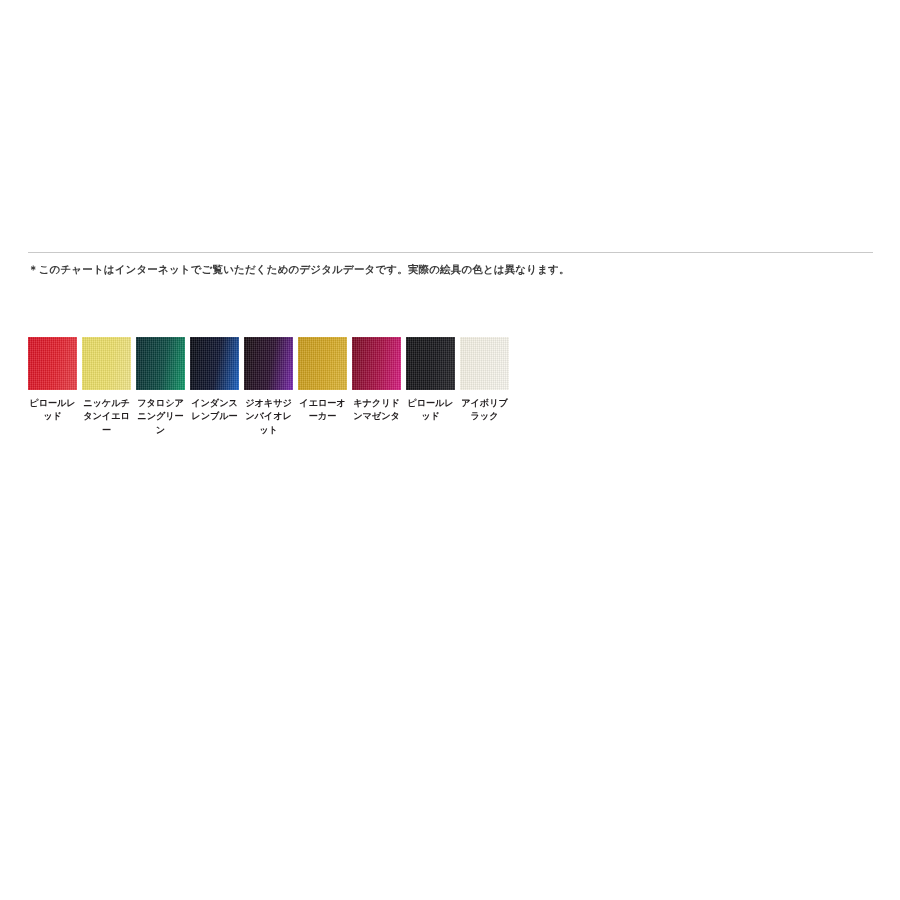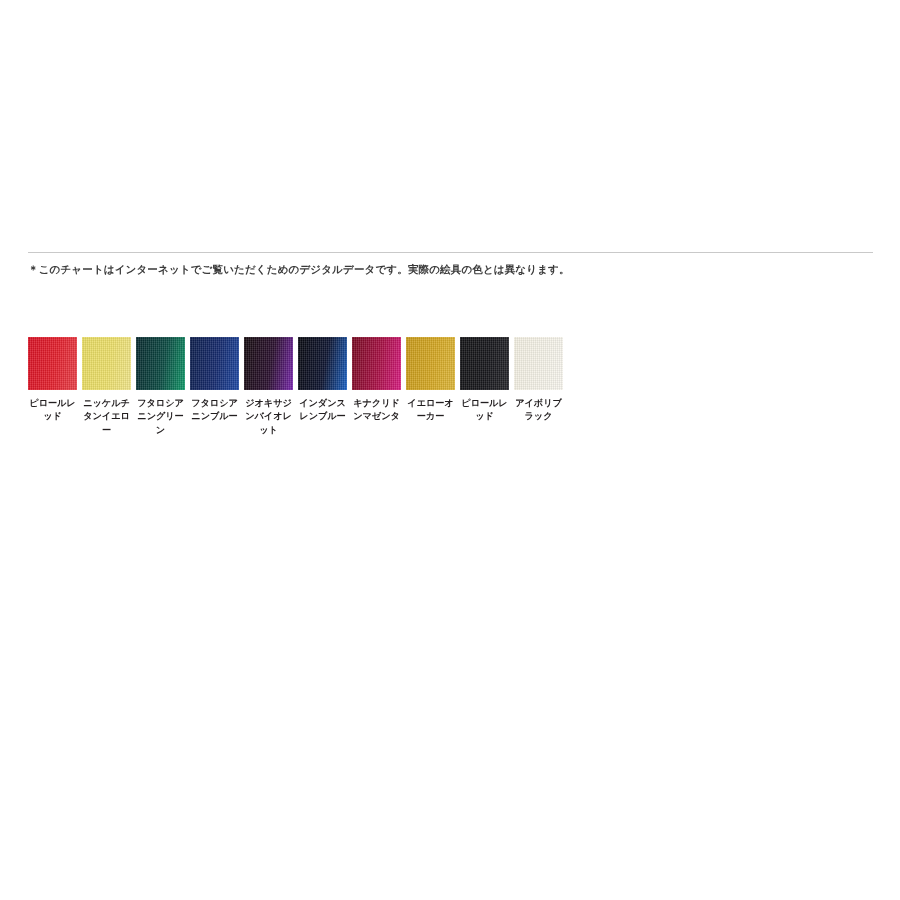--- a/index.html
+++ b/index.html
@@ -136,38 +136,34 @@
       </div>
       <div class="swatch-cell">
         <div class="swatch-chip" style="background: linear-gradient(100deg, rgb(232, 220, 98) 0%, rgb(236, 223, 106) 55%, rgb(239, 228, 138) 100%);"></div>
         <div class="swatch-label">ニッケルチタンイエロー</div>
       </div>
       <div class="swatch-cell">
         <div class="swatch-chip" style="background: linear-gradient(100deg, rgb(7, 40, 45) 0%, rgb(10, 74, 66) 55%, rgb(16, 154, 104) 100%);"></div>
         <div class="swatch-label">フタロシアニングリーン</div>
       </div>
       <div class="swatch-cell">
-        <div class="swatch-chip" style="background: linear-gradient(100deg, rgb(11, 28, 74) 0%, rgb(21, 42, 110) 55%, rgb(30, 73, 165) 100%);"></div>
-        <div class="swatch-label">フタロシアニンブルー</div>
+        <div class="swatch-chip" style="background: linear-gradient(100deg, rgb(7, 8, 15) 0%, rgb(13, 20, 48) 55%, rgb(26, 99, 200) 100%);"></div>
+        <div class="swatch-label">インダンスレンブルー</div>
       </div>
       <div class="swatch-cell">
         <div class="swatch-chip" style="background: linear-gradient(100deg, rgb(21, 11, 14) 0%, rgb(42, 15, 46) 55%, rgb(122, 38, 176) 100%);"></div>
         <div class="swatch-label">ジオキサジンバイオレット</div>
       </div>
       <div class="swatch-cell">
-        <div class="swatch-chip" style="background: linear-gradient(100deg, rgb(7, 8, 15) 0%, rgb(13, 20, 48) 55%, rgb(26, 99, 200) 100%);"></div>
-        <div class="swatch-label">インダンスレンブルー</div>
+        <div class="swatch-chip" style="background: linear-gradient(100deg, rgb(200, 154, 25) 0%, rgb(212, 167, 34) 55%, rgb(220, 182, 58) 100%);"></div>
+        <div class="swatch-label">イエローオーカー</div>
       </div>
       <div class="swatch-cell">
         <div class="swatch-chip" style="background: linear-gradient(100deg, rgb(118, 8, 31) 0%, rgb(168, 15, 68) 55%, rgb(216, 28, 130) 100%);"></div>
         <div class="swatch-label">キナクリドンマゼンタ</div>
-      </div>
-      <div class="swatch-cell">
-        <div class="swatch-chip" style="background: linear-gradient(100deg, rgb(200, 154, 25) 0%, rgb(212, 167, 34) 55%, rgb(220, 182, 58) 100%);"></div>
-        <div class="swatch-label">イエローオーカー</div>
       </div>
       <div class="swatch-cell">
         <div class="swatch-chip" style="background: linear-gradient(100deg, rgb(18, 18, 21) 0%, rgb(23, 23, 27) 55%, rgb(36, 36, 42) 100%);"></div>
         <div class="swatch-label">ピロールレッド</div>
       </div>
       <div class="swatch-cell">
         <div class="swatch-chip" style="background: linear-gradient(100deg, rgb(242, 239, 226) 0%, rgb(245, 242, 232) 55%, rgb(247, 245, 238) 100%);"></div>
         <div class="swatch-label">アイボリブラック</div>
       </div>
     </div>

